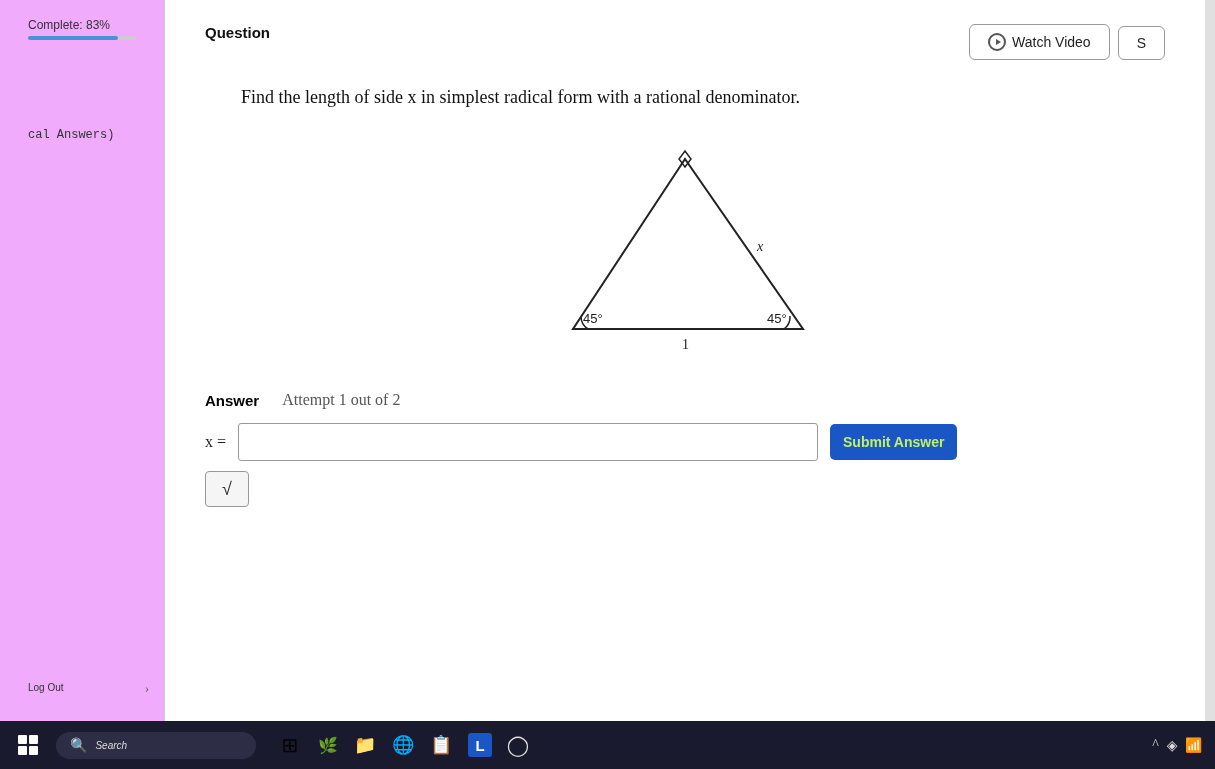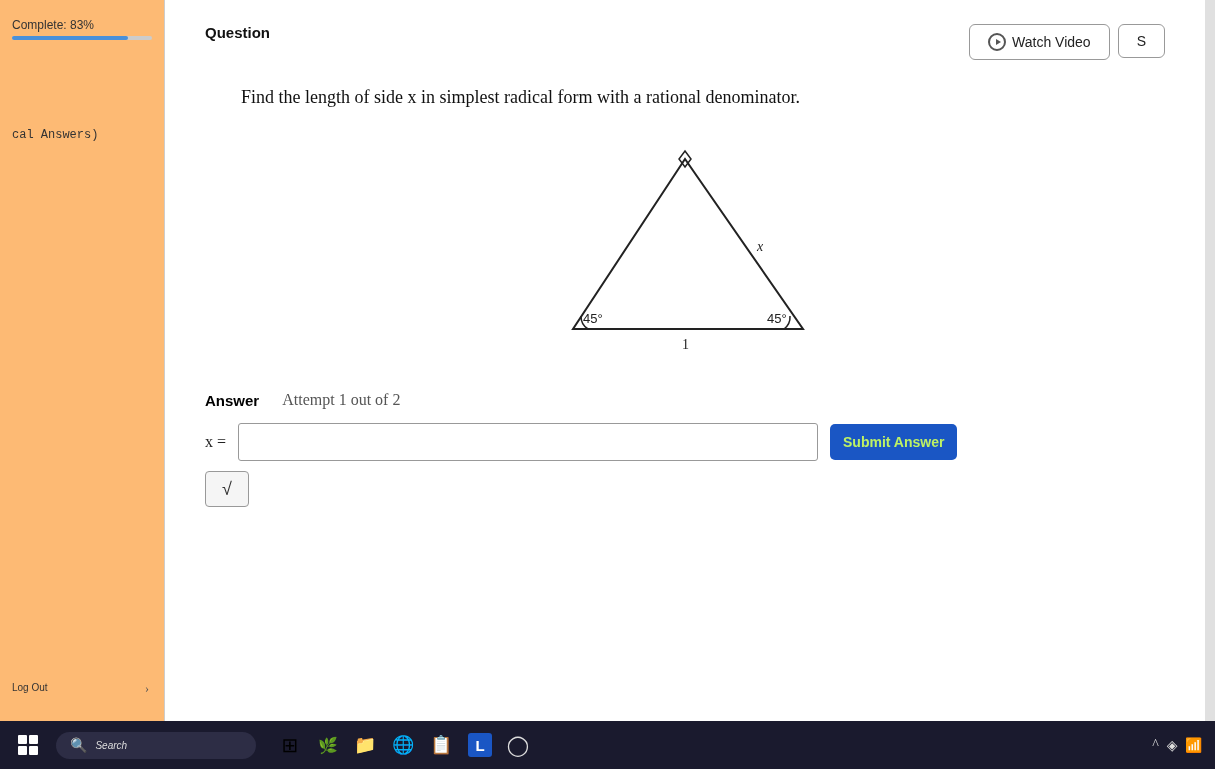--- a/index.html
+++ b/index.html
@@ -16,24 +16,24 @@
     
     .main-area {
       display: flex;
       flex: 1;
       background: #d8d8d8;
     }
 
     
     .sidebar {
       width: 165px;
-      background: #fdba74;
+      background: #f0abfc;
       display: flex;
       flex-direction: column;
-      padding: 10px 0;
+      padding: 10px 16px;
       border-right: 1px solid #ccc;
       position: relative;
     }
 
     .complete-label {
       font-size: 12px;
       color: #333;
       padding: 8px 12px 4px 12px;
       font-family: Arial, sans-serif;
     }
@@ -102,21 +102,21 @@
     .question-label {
       font-size: 15px;
       font-weight: bold;
       color: #111;
       font-family: Arial, sans-serif;
     }
 
     .header-buttons {
       display: flex;
       gap: 8px;
-      align-items: flex-start;
+      align-items: flex-end;
     }
 
     .watch-video-btn {
       display: flex;
       align-items: center;
       gap: 6px;
       border: 1.5px solid #999;
       border-radius: 6px;
       padding: 8px 18px;
       background: #fff;

